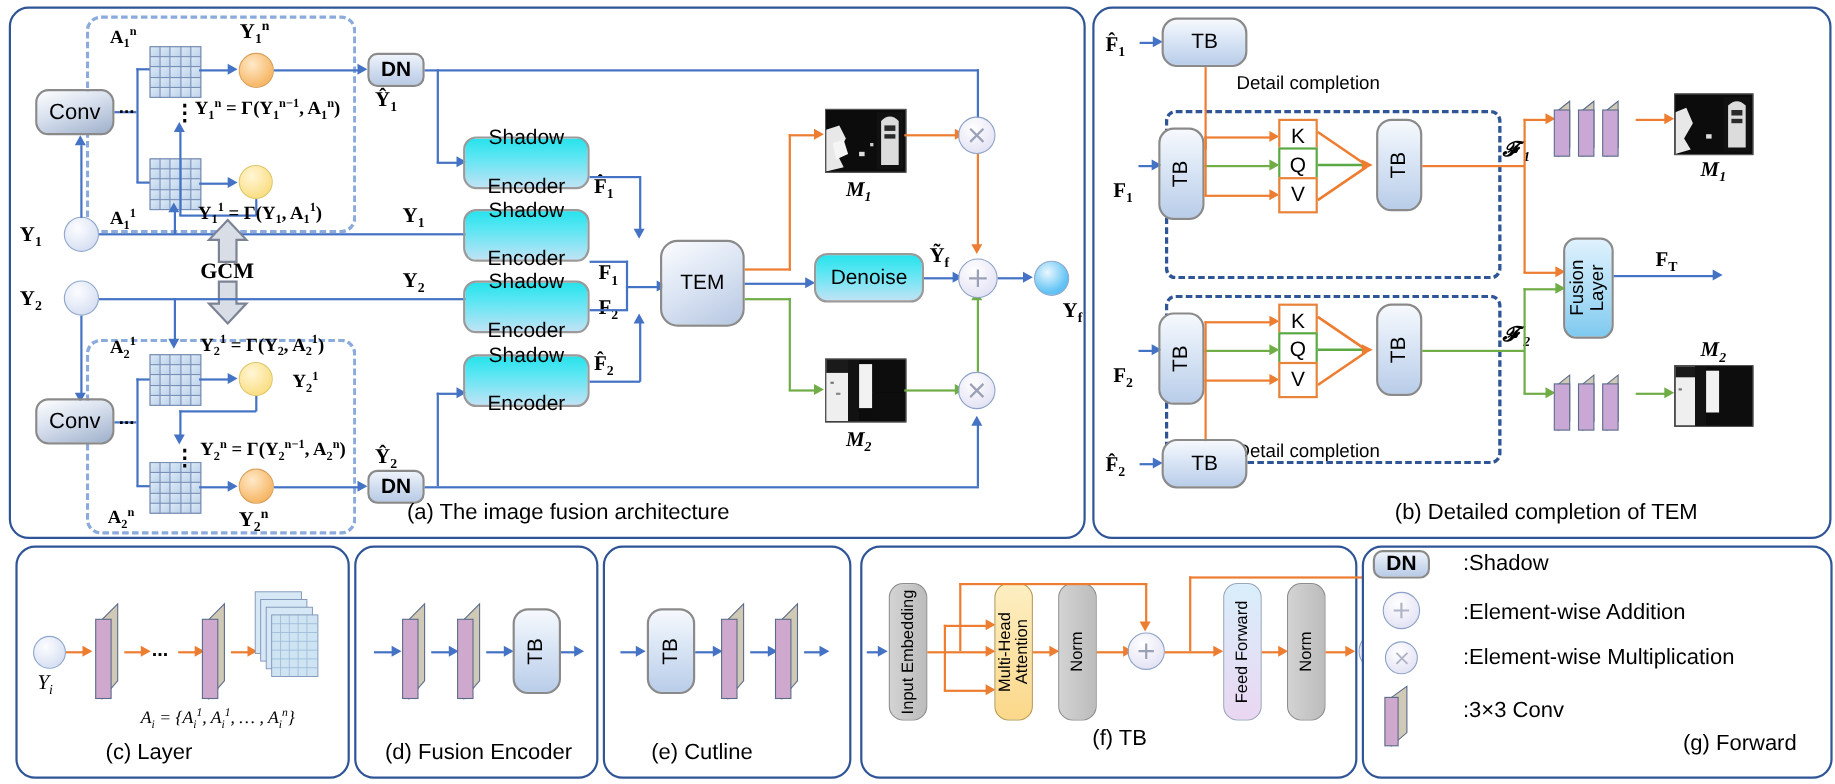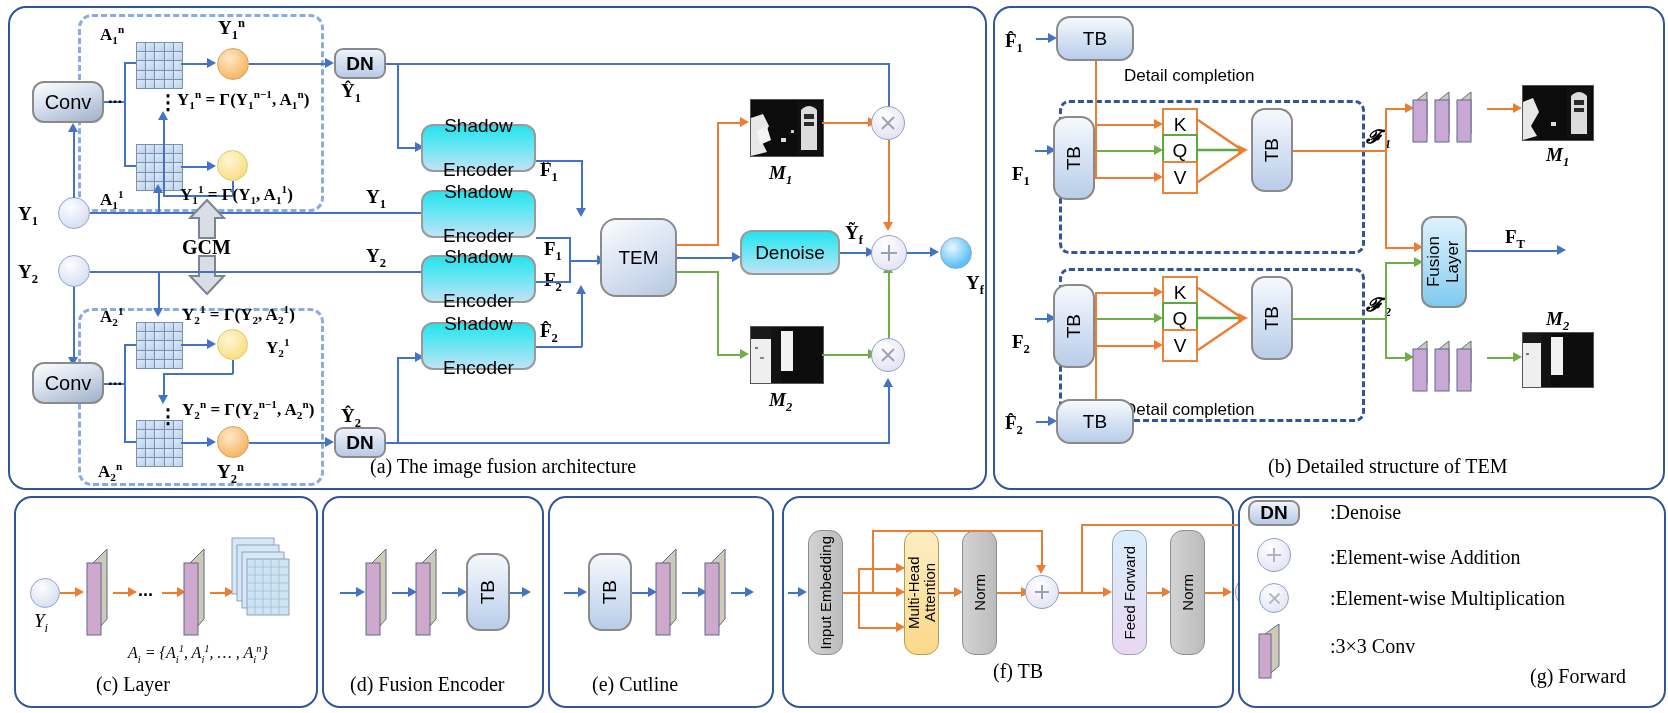--- a/index.html
+++ b/index.html
@@ -5,21 +5,21 @@
   html,body{margin:0;padding:0;background:#fff;}
   body{width:1668px;height:713px;position:relative;
        font-family:"Liberation Sans", sans-serif;overflow:hidden;}
   .abs{position:absolute;}
 
   
   .panel{position:absolute;border:2.5px solid #2f5597;border-radius:18px;background:#fff;}
   .panel-inner-dash{position:absolute;border:3px dashed #8cabdd;border-radius:14px;}
   .dash-blue{position:absolute;border:3px dashed #2f5597;border-radius:10px;}
 
-  .caption{position:absolute;font-family:Liberation Serif, serif;font-size:20px;color:#000;white-space:nowrap;}
+  .caption{position:absolute;font-family:Liberation Sans, sans-serif;font-size:20px;color:#000;white-space:nowrap;}
 
   
   .box{position:absolute;box-sizing:border-box;display:flex;align-items:center;justify-content:center;
        text-align:center;line-height:1.05;color:#000;}
   .conv-box{border:2px solid #8a8a8a;border-radius:12px;
        background:linear-gradient(160deg,#fdfefe 0%,#dbe3f0 40%,#9fb0cb 100%);font-size:20px;}
   .dn-box{border:2px solid #8a8a8a;border-radius:9px;
        background:linear-gradient(180deg,#eef3fb 0%,#cfdcef 55%,#b9cbe6 100%);
        font-size:19px;font-weight:600;}
   .cyan-box{border:2px solid #9a9a9a;border-radius:12px;
@@ -596,21 +596,21 @@
 </div>
 <div class="mlab" style="left:1546px;top:308px;font-style:italic;">M<sub>2</sub></div>
 
 <div class="plain" style="left:1124px;top:400px;">Detail completion</div>
 
 <div class="mlab" style="left:1005px;top:412px;">F̂<sub>2</sub></div>
 <div class="ln h blue" style="left:1036px;top:421px;width:14px;"></div>
 <div class="arw ar-r blue-a" style="left:1048px;top:416px;"></div>
 <div class="box tb-box" style="left:1056px;top:399px;width:78px;height:45px;">TB</div>
 
-<div class="caption" style="left:1268px;top:455px;">(b) Detailed structure of TEM</div>
+<div class="caption" style="left:1268px;top:455px;">(b) Detailed completion of TEM</div>
 
 <div class="panel" style="left:14px;top:496px;width:300px;height:208px;"></div>
 <div class="circ c-input" style="left:30px;top:578px;width:30px;height:30px;"></div>
 <div class="mlab" style="left:34px;top:610px;font-style:italic;font-weight:normal;">Y<sub>i</sub></div>
 <div class="ln h orange" style="left:60px;top:592px;width:17px;"></div>
 <div class="arw ar-r orange-a" style="left:75px;top:587px;"></div>
 <svg class="abs" style="left:85px;top:545px;width:30px;height:95px;" viewBox="0 0 30 95">
   <polygon points="8,18 22,4 22,74 8,90" fill="#cfc9b6" stroke="#5b6b8a" stroke-width="1"></polygon>
   <rect x="2" y="18" width="14" height="72" fill="#cfa8cd" stroke="#5b6b8a" stroke-width="1"></rect>
 </svg>
@@ -774,21 +774,21 @@
       <line x1="10" y1="3" x2="10" y2="17" stroke="#9aa0b6" stroke-width="2"></line>
       <line x1="3" y1="10" x2="17" y2="10" stroke="#9aa0b6" stroke-width="2"></line>
     </svg>
 </div>
 
 <div class="caption" style="left:993px;top:660px;">(f) TB</div>
 
 <div class="panel" style="left:1238px;top:496px;width:424px;height:208px;"></div>
 
 <div class="box dn-box" style="left:1248px;top:500px;width:52px;height:26px;">DN</div>
-<div class="caption" style="left:1330px;top:501px;">:Denoise</div>
+<div class="caption" style="left:1330px;top:501px;">:Shadow</div>
 
 <div class="circ c-op" style="left:1257px;top:538px;width:34px;height:34px;">
   <svg width="20" height="20" viewBox="0 0 20 20">
       <line x1="10" y1="3" x2="10" y2="17" stroke="#b0b4c6" stroke-width="2"></line>
       <line x1="3" y1="10" x2="17" y2="10" stroke="#b0b4c6" stroke-width="2"></line>
     </svg>
 </div>
 <div class="caption" style="left:1330px;top:546px;">:Element-wise Addition</div>
 
 <div class="circ c-op" style="left:1259px;top:583px;width:30px;height:30px;">

